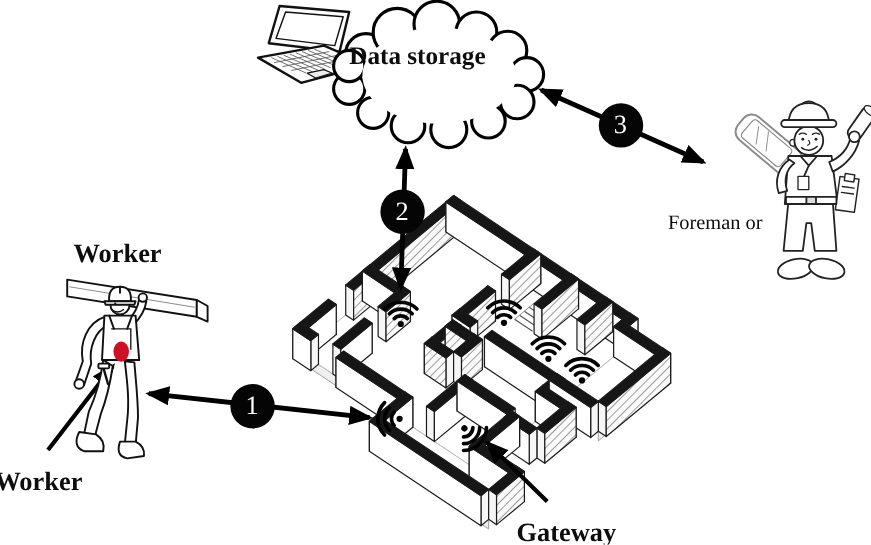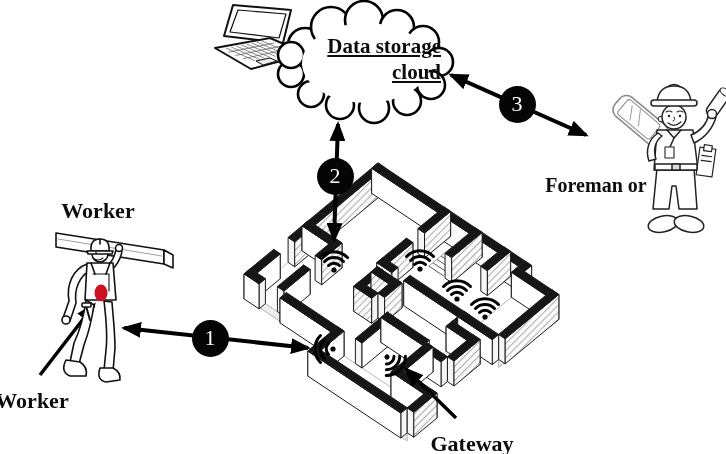--- a/index.html
+++ b/index.html
@@ -1,27 +1,27 @@
 <!DOCTYPE html>
 <html><head>
 <meta charset="utf-8">
 <style>
   html,body{margin:0;padding:0;background:#fff;}
   .canvas{position:relative;width:726px;height:454px;background:#ffffff;overflow:hidden;
           font-family:"Liberation Serif", serif;}
   .canvas svg{position:absolute;left:0;top:0;}
   .lbl{position:absolute;transform:translateX(-50%);font-weight:bold;color:#0d0d0d;
        font-size:22px;white-space:nowrap;}
-  .cloud-text{position:absolute;left:291px;top:33px;width:150px;text-align:right;
-       font-weight:bold;font-size:21px;line-height:26px;color:#0d0d0d;text-decoration:underline;}
+  .cloud-text{position:absolute;left:291px;top:33px;width:150px;text-align:left;
+       font-weight:bold;font-size:21px;line-height:26px;color:#0d0d0d;}
   .badge{position:absolute;width:37px;height:37px;border-radius:50%;background:#050505;
        color:#fff;display:flex;align-items:center;justify-content:center;
        font-size:22px;font-family:"Liberation Serif", serif;}
   .foreman-lbl{position:absolute;left:596px;top:176px;transform:translateX(-50%);
-       text-align:center;font-weight:bold;font-size:20px;line-height:19px;color:#0d0d0d;}
+       text-align:center;font-weight:normal;font-size:17px;line-height:19px;color:#0d0d0d;}
 </style>
 </head>
 <body>
 
 <div class="canvas">
 
 <svg width="726" height="454" viewBox="0 0 726 454">
   <defs>
     <marker id="ah" viewBox="0 0 20 16" refX="17" refY="8" markerWidth="20" markerHeight="16" orient="auto-start-reverse" markerUnits="userSpaceOnUse">
       <path d="M0,0 L20,8 L0,16 Z" fill="#000"></path>
@@ -317,21 +317,20 @@
     <circle cx="680" cy="116" r="1.2" fill="#222" stroke="none"></circle>
     <path d="M 666,112 Q 669,110 672,112" fill="none" stroke-width="1.1"></path>
     <path d="M 677,112 Q 680,110 683,112" fill="none" stroke-width="1.1"></path>
     <path d="M 674,117 Q 676,120 673,121" fill="none" stroke-width="1"></path>
     <path d="M 668,123 Q 674,128 681,122" fill="none" stroke-width="1.2"></path>
   </g>
 </svg>
 
 <div class="cloud-text">
   <div>Data storage</div>
-  <div>cloud</div>
 </div>
 <div class="lbl" style="left:98px;top:198px;">Worker</div>
 <div class="lbl" style="left:32px;top:388px;">Worker</div>
 <div class="lbl" style="left:472px;top:431px;">Gateway</div>
 <div class="foreman-lbl">
   <div>Foreman or</div>
 </div>
 
 <div class="badge" style="left:191.5px;top:319.5px;">1</div>
 <div class="badge" style="left:316.5px;top:157.5px;">2</div>

